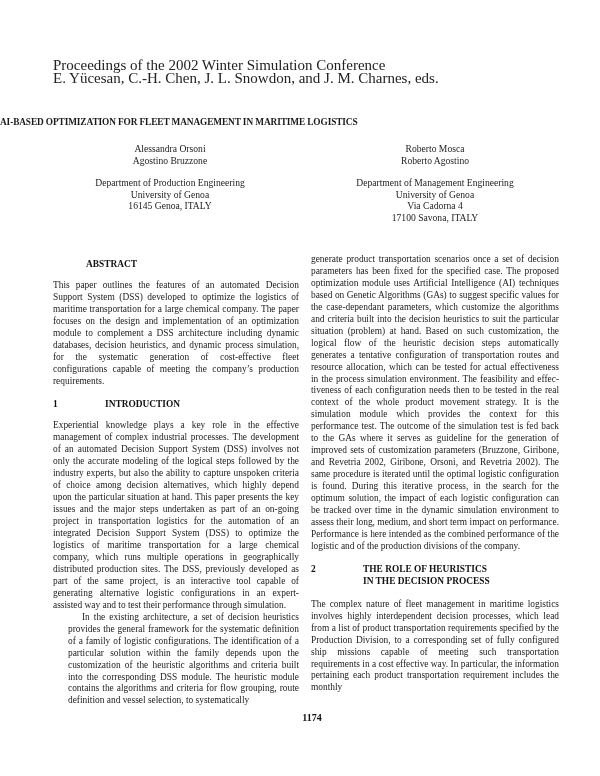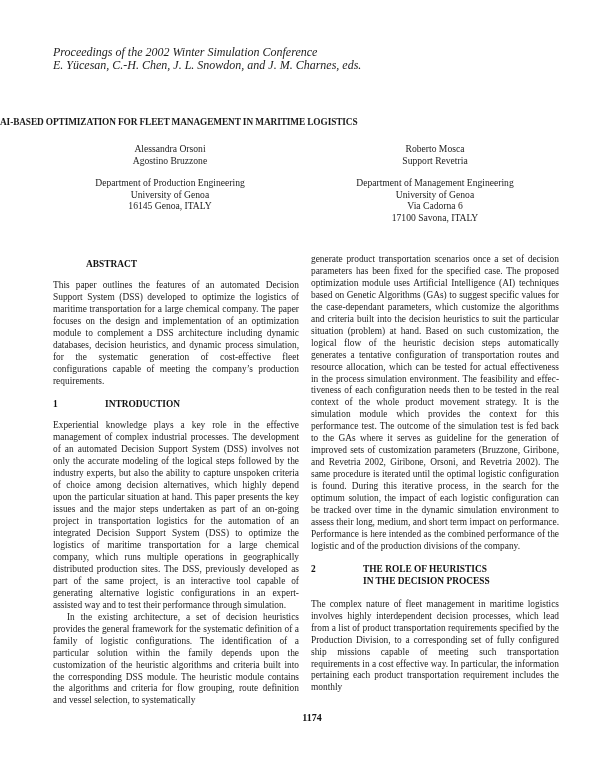--- a/index.html
+++ b/index.html
@@ -1,28 +1,28 @@
 <!DOCTYPE html>
 <html><head>
   <meta charset="utf-8">
   <style>
     html, body { margin: 0; padding: 0; background: #ffffff; }
     body { width: 600px; height: 776px; position: relative; overflow: hidden;
       font-family: "Liberation Serif", "DejaVu Serif", serif; color: #1a1a1a; }
-    .header { position: absolute; left: 53px; top: 46px; font-style: italic; font-size: 12px; line-height: 12.5px; color: #222; }
+    .header { position: absolute; left: 53px; top: 59px; font-size: 15px; line-height: 12.5px; color: #222; }
     .title { position: absolute; left: 0; width: 520px; top: 117px; text-align: left; font-weight: bold; font-size: 9.3px; letter-spacing: -0.1px; }
     .author-block { position: absolute; top: 143px; width: 260px; text-align: center; font-size: 9.6px; line-height: 11.6px; color: #222; }
     .author-block.left { left: 40px; }
     .author-block.right { left: 305px; }
     .author-block .gap { height: 11px; }
     .col { position: absolute; top: 255px; width: 246px; font-size: 9.4px; line-height: 11.95px; color: #222; }
     .col.left { left: 53px; }
     .col.right { left: 311px; top: 254px; width: 248px; }
     .col p { margin: 0; text-align: justify; hyphens: manual; }
-    .col p.indent { text-indent: 14px; }
+    .col p.indent { text-indent: 14px; margin-left: 15px; }
     .sec-head { font-weight: bold; font-size: 9.4px; margin: 0; color: #111; display: flex; }
     .sec-head .num { width: 19px; flex: none; }
     .sec-head .txt { display: block; margin-left: 33px; }
     .abstract-head { margin: 4px 0 9px 0; }
     .intro-head { margin: 11px 0 10px 0; }
     .sec2-head { margin: 11px 0 11px 0; }
     .page-num { position: absolute; left: 12px; width: 600px; top: 712px; text-align: center; font-weight: bold; font-size: 10px; color: #111; }
   </style>
 </head>
 <body>
@@ -38,25 +38,25 @@
   <div>Alessandra Orsoni</div>
   <div>Agostino Bruzzone</div>
   <div class="gap"></div>
   <div>Department of Production Engineering</div>
   <div>University of Genoa</div>
   <div>16145 Genoa, ITALY</div>
 </div>
 
 <div class="author-block right">
   <div>Roberto Mosca</div>
-  <div>Support Revetria</div>
+  <div>Roberto Agostino</div>
   <div class="gap"></div>
   <div>Department of Management Engineering</div>
   <div>University of Genoa</div>
-  <div>Via Cadorna 6</div>
+  <div>Via Cadorna 4</div>
   <div>17100 Savona, ITALY</div>
 </div>
 
 <div class="col left">
   <div class="sec-head abstract-head">
     <span class="txt">ABSTRACT</span>
   </div>
   <p>This paper outlines the features of an automated Decision Support System (DSS) developed to optimize the logistics of maritime transportation for a large chemical company. The paper focuses on the design and implementation of an optimization module to complement a DSS architecture in­cluding dynamic databases, decision heuristics, and dy­namic process simulation, for the systematic generation of cost-effective fleet configurations capable of meeting the company’s production requirements.</p>
 
   <div class="sec-head intro-head">

